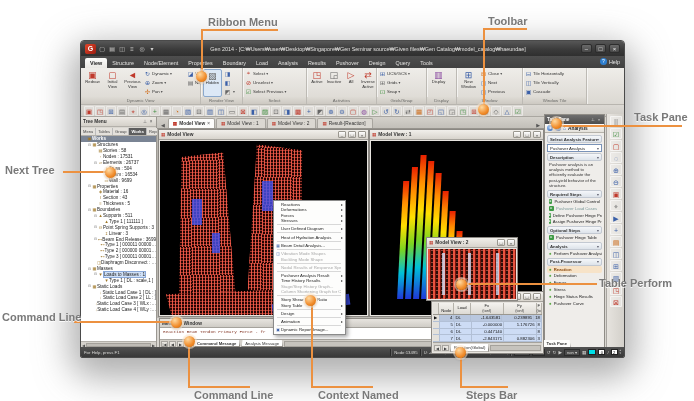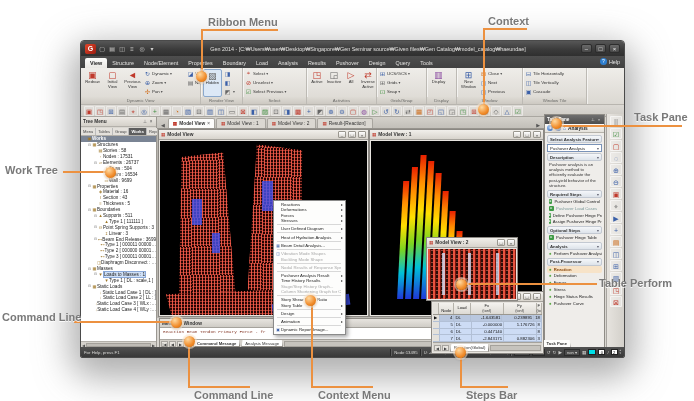--- a/index.html
+++ b/index.html
@@ -1322,47 +1322,47 @@
         <span class="cix">Dynamic Report Image...</span>
         <span class="carr">▸</span>
       </div>
     </div>
 
   <div class="lbl" style="left:208px;top:16px;">Ribbon Menu</div>
   <div class="aline" style="left:201px;top:29px;width:77px;height:2px;"></div>
   <div class="aline" style="left:201px;top:29px;width:2px;height:45px;"></div>
   <div class="adot" style="left:196px;top:71px;"></div>
 
-  <div class="lbl" style="left:488px;top:15px;">Context</div>
+  <div class="lbl" style="left:488px;top:15px;">Toolbar</div>
   <div class="aline" style="left:483px;top:28px;width:44px;height:2px;"></div>
   <div class="aline" style="left:483px;top:28px;width:2px;height:78px;"></div>
   <div class="adot" style="left:478px;top:104px;"></div>
 
   <div class="lbl" style="left:634px;top:111px;">Task Pane</div>
   <div class="aline" style="left:559px;top:125px;width:123px;height:2px;"></div>
   <div class="adot" style="left:551px;top:118px;"></div>
 
-  <div class="lbl" style="left:5px;top:164px;">Work Tree</div>
+  <div class="lbl" style="left:5px;top:164px;">Next Tree</div>
   <div class="aline" style="left:63px;top:171px;width:45px;height:2px;"></div>
   <div class="adot" style="left:105px;top:167px;"></div>
 
   <div class="lbl" style="left:2px;top:311px;">Command Line</div>
   <div class="aline" style="left:74px;top:321px;width:99px;height:2px;"></div>
   <div class="adot" style="left:171px;top:317px;"></div>
 
   <div class="lbl" style="left:599px;top:277px;">Table Perform</div>
   <div class="aline" style="left:463px;top:283px;width:134px;height:2px;"></div>
   <div class="adot" style="left:456px;top:279px;"></div>
 
   <div class="lbl" style="left:194px;top:389px;">Command Line</div>
   <div class="aline" style="left:188px;top:345px;width:2px;height:43px;"></div>
   <div class="aline" style="left:188px;top:386px;width:62px;height:2px;"></div>
   <div class="adot" style="left:184px;top:336px;"></div>
 
-  <div class="lbl" style="left:318px;top:389px;">Context Menu</div>
+  <div class="lbl" style="left:318px;top:389px;">Context Named</div>
   <div class="aline" style="left:311px;top:303px;width:2px;height:85px;"></div>
   <div class="aline" style="left:311px;top:386px;width:62px;height:2px;"></div>
   <div class="adot" style="left:305px;top:295px;"></div>
 
   <div class="lbl" style="left:466px;top:389px;">Steps Bar</div>
   <div class="aline" style="left:460px;top:355px;width:2px;height:33px;"></div>
   <div class="aline" style="left:460px;top:386px;width:48px;height:2px;"></div>
   <div class="adot" style="left:455px;top:347px;"></div>
 </div>
 

